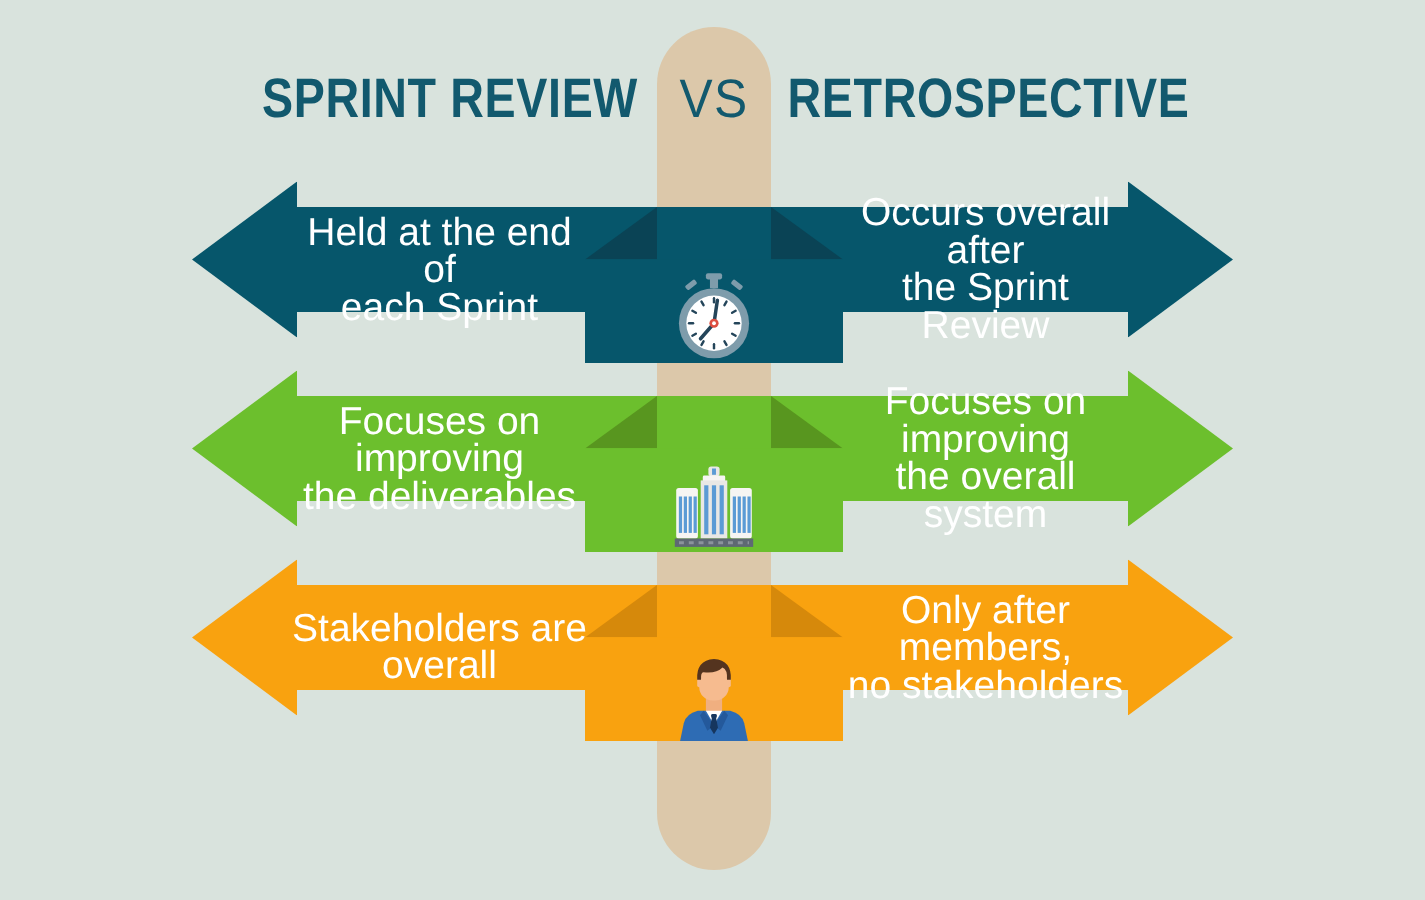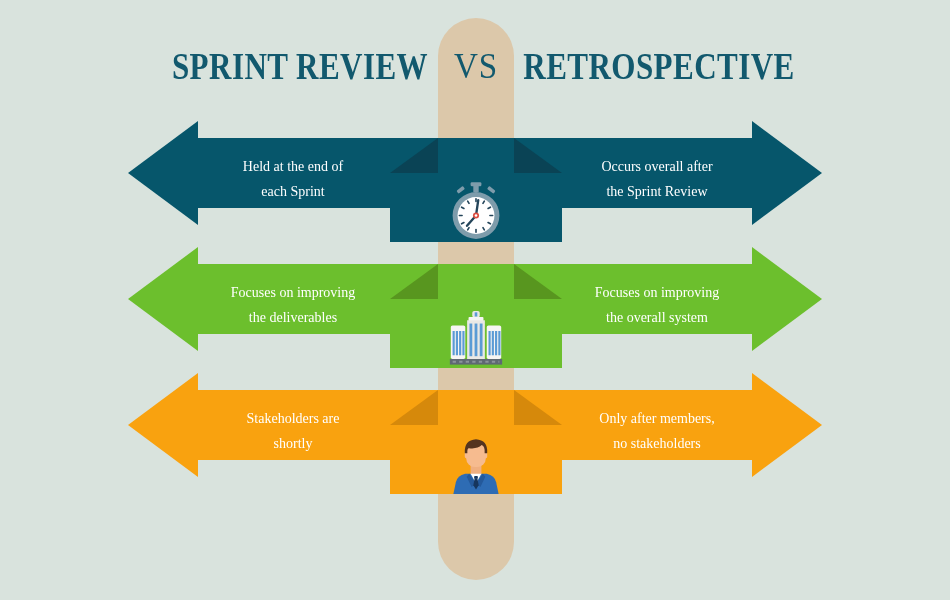--- a/index.html
+++ b/index.html
@@ -1,19 +1,19 @@
 <!DOCTYPE html>
 <html><head>
 <meta charset="utf-8">
 <style>
   html,body{margin:0;padding:0;background:#fff;}
   .stage{
     position:relative;width:950px;height:600px;overflow:hidden;
     background:var(--bg,#D9E3DD);
-    font-family:Liberation Serif, serif;
+    font-family:Liberation Sans, sans-serif;
   }
   .pole{
     position:absolute;left:438px;top:18px;width:76px;height:562px;
     background:var(--pole,#DCC8AA);border-radius:38px;z-index:1;
   }
   .title{
     position:absolute;top:45px;z-index:6;white-space:nowrap;
     font-size:37px;font-weight:bold;letter-spacing:.5px;
     color:var(--titlec,#12596E);
     transform:translateX(-50%) scaleX(.84);transform-origin:center;
@@ -28,21 +28,21 @@
   .bar{position:absolute;left:198px;top:0;width:554px;height:70px;background:var(--main);}
   .ah{position:absolute;top:-17px;width:70px;height:104px;background:var(--main);}
   .ah.l{left:128px;clip-path:polygon(100% 0,100% 100%,0 50%);}
   .ah.r{left:752px;clip-path:polygon(0 0,100% 50%,0 100%);}
   .fold{position:absolute;top:0;width:48px;height:35px;background:var(--fold);z-index:3;}
   .fold.l{left:390px;clip-path:polygon(100% 0,100% 100%,0 100%);}
   .fold.r{left:514px;clip-path:polygon(0 0,100% 100%,0 100%);}
   .plaque{position:absolute;left:390px;top:35px;width:172px;height:69px;background:var(--main);z-index:3;}
   .txt{
     position:absolute;top:0;height:82px;display:flex;align-items:center;justify-content:center;
-    text-align:center;color:#fff;font-size:14px;line-height:25px;white-space:pre-line;z-index:4;
+    text-align:center;color:#fff;font-size:26px;line-height:25px;white-space:pre-line;z-index:4;
   }
   .txt.l{left:193px;width:200px;}
   .txt.r{left:557px;width:200px;}
   .icon{position:absolute;z-index:5;}
   .icon-stopwatch{left:449px;top:44px;width:54px;height:58px;}
   .icon-building{left:448px;top:46px;width:56px;height:56px;}
   .icon-person{left:446px;top:47px;width:60px;height:57px;}
   .icon svg{display:block;width:100%;height:100%;}
 </style>
 </head>
@@ -138,21 +138,21 @@
   </div>
 
   <div class="row" style="top: 390px; --main: #F9A20F; --fold: #D6890B;">
     <div class="ah l"></div>
     <div class="ah r"></div>
     <div class="bar"></div>
     <div class="fold l"></div>
     <div class="fold r"></div>
     <div class="plaque"></div>
     <div class="txt l">Stakeholders are
-shortly</div>
+overall</div>
     <div class="txt r">Only after members,
 no stakeholders</div>
     <div class="icon icon-person">
       <svg viewBox="0 0 60 58" xmlns="http://www.w3.org/2000/svg">
         <path d="M7 58 L9.5 46 Q11 39.5 19 37.5 L41 37.5 Q49 39.5 50.5 46 L53 58 Z" fill="#2E6CB4"></path>
         <path d="M23 37.5 L30 47.5 L25.5 51 L20.5 40.5 Z" fill="#24599B"></path>
         <path d="M37 37.5 L30 47.5 L34.5 51 L39.5 40.5 Z" fill="#24599B"></path>
         <rect x="24.5" y="26.5" width="11" height="11.5" fill="#F0AF80"></rect>
         <path d="M24.5 37.5 L30 47 L35.5 37.5 Z" fill="#FFFFFF"></path>
         <rect x="28.1" y="39.6" width="3.8" height="2.8" rx="0.9" fill="#16365E"></rect>

